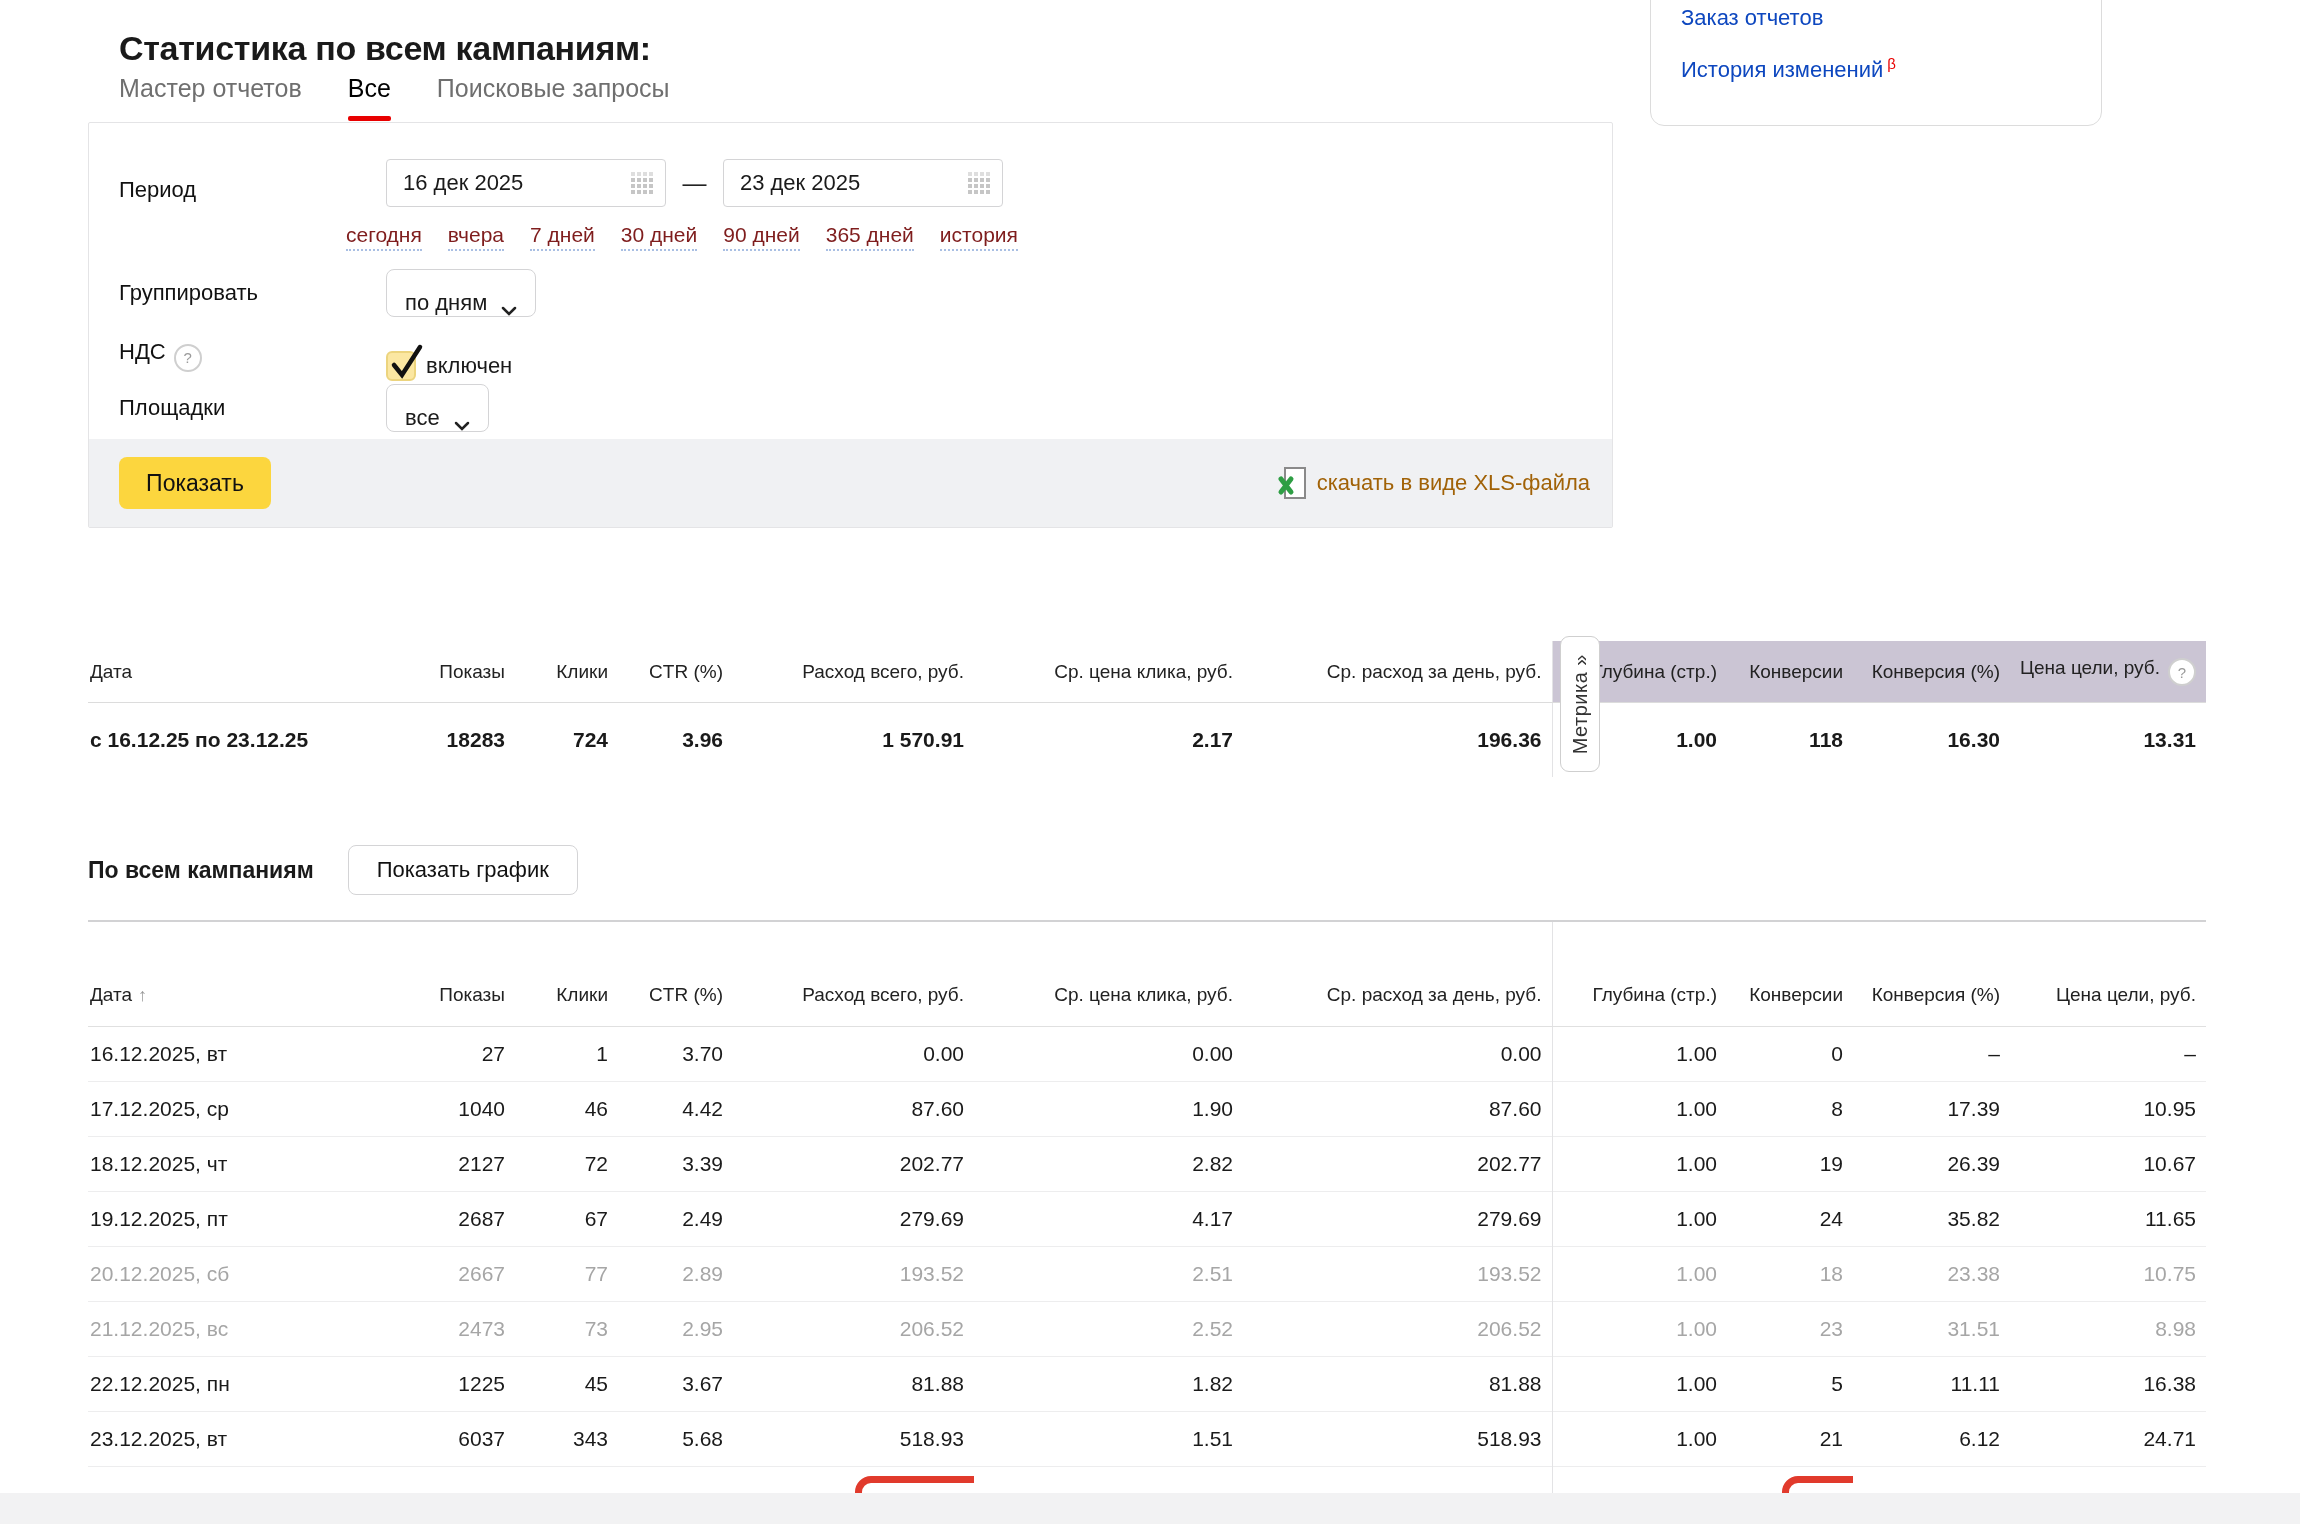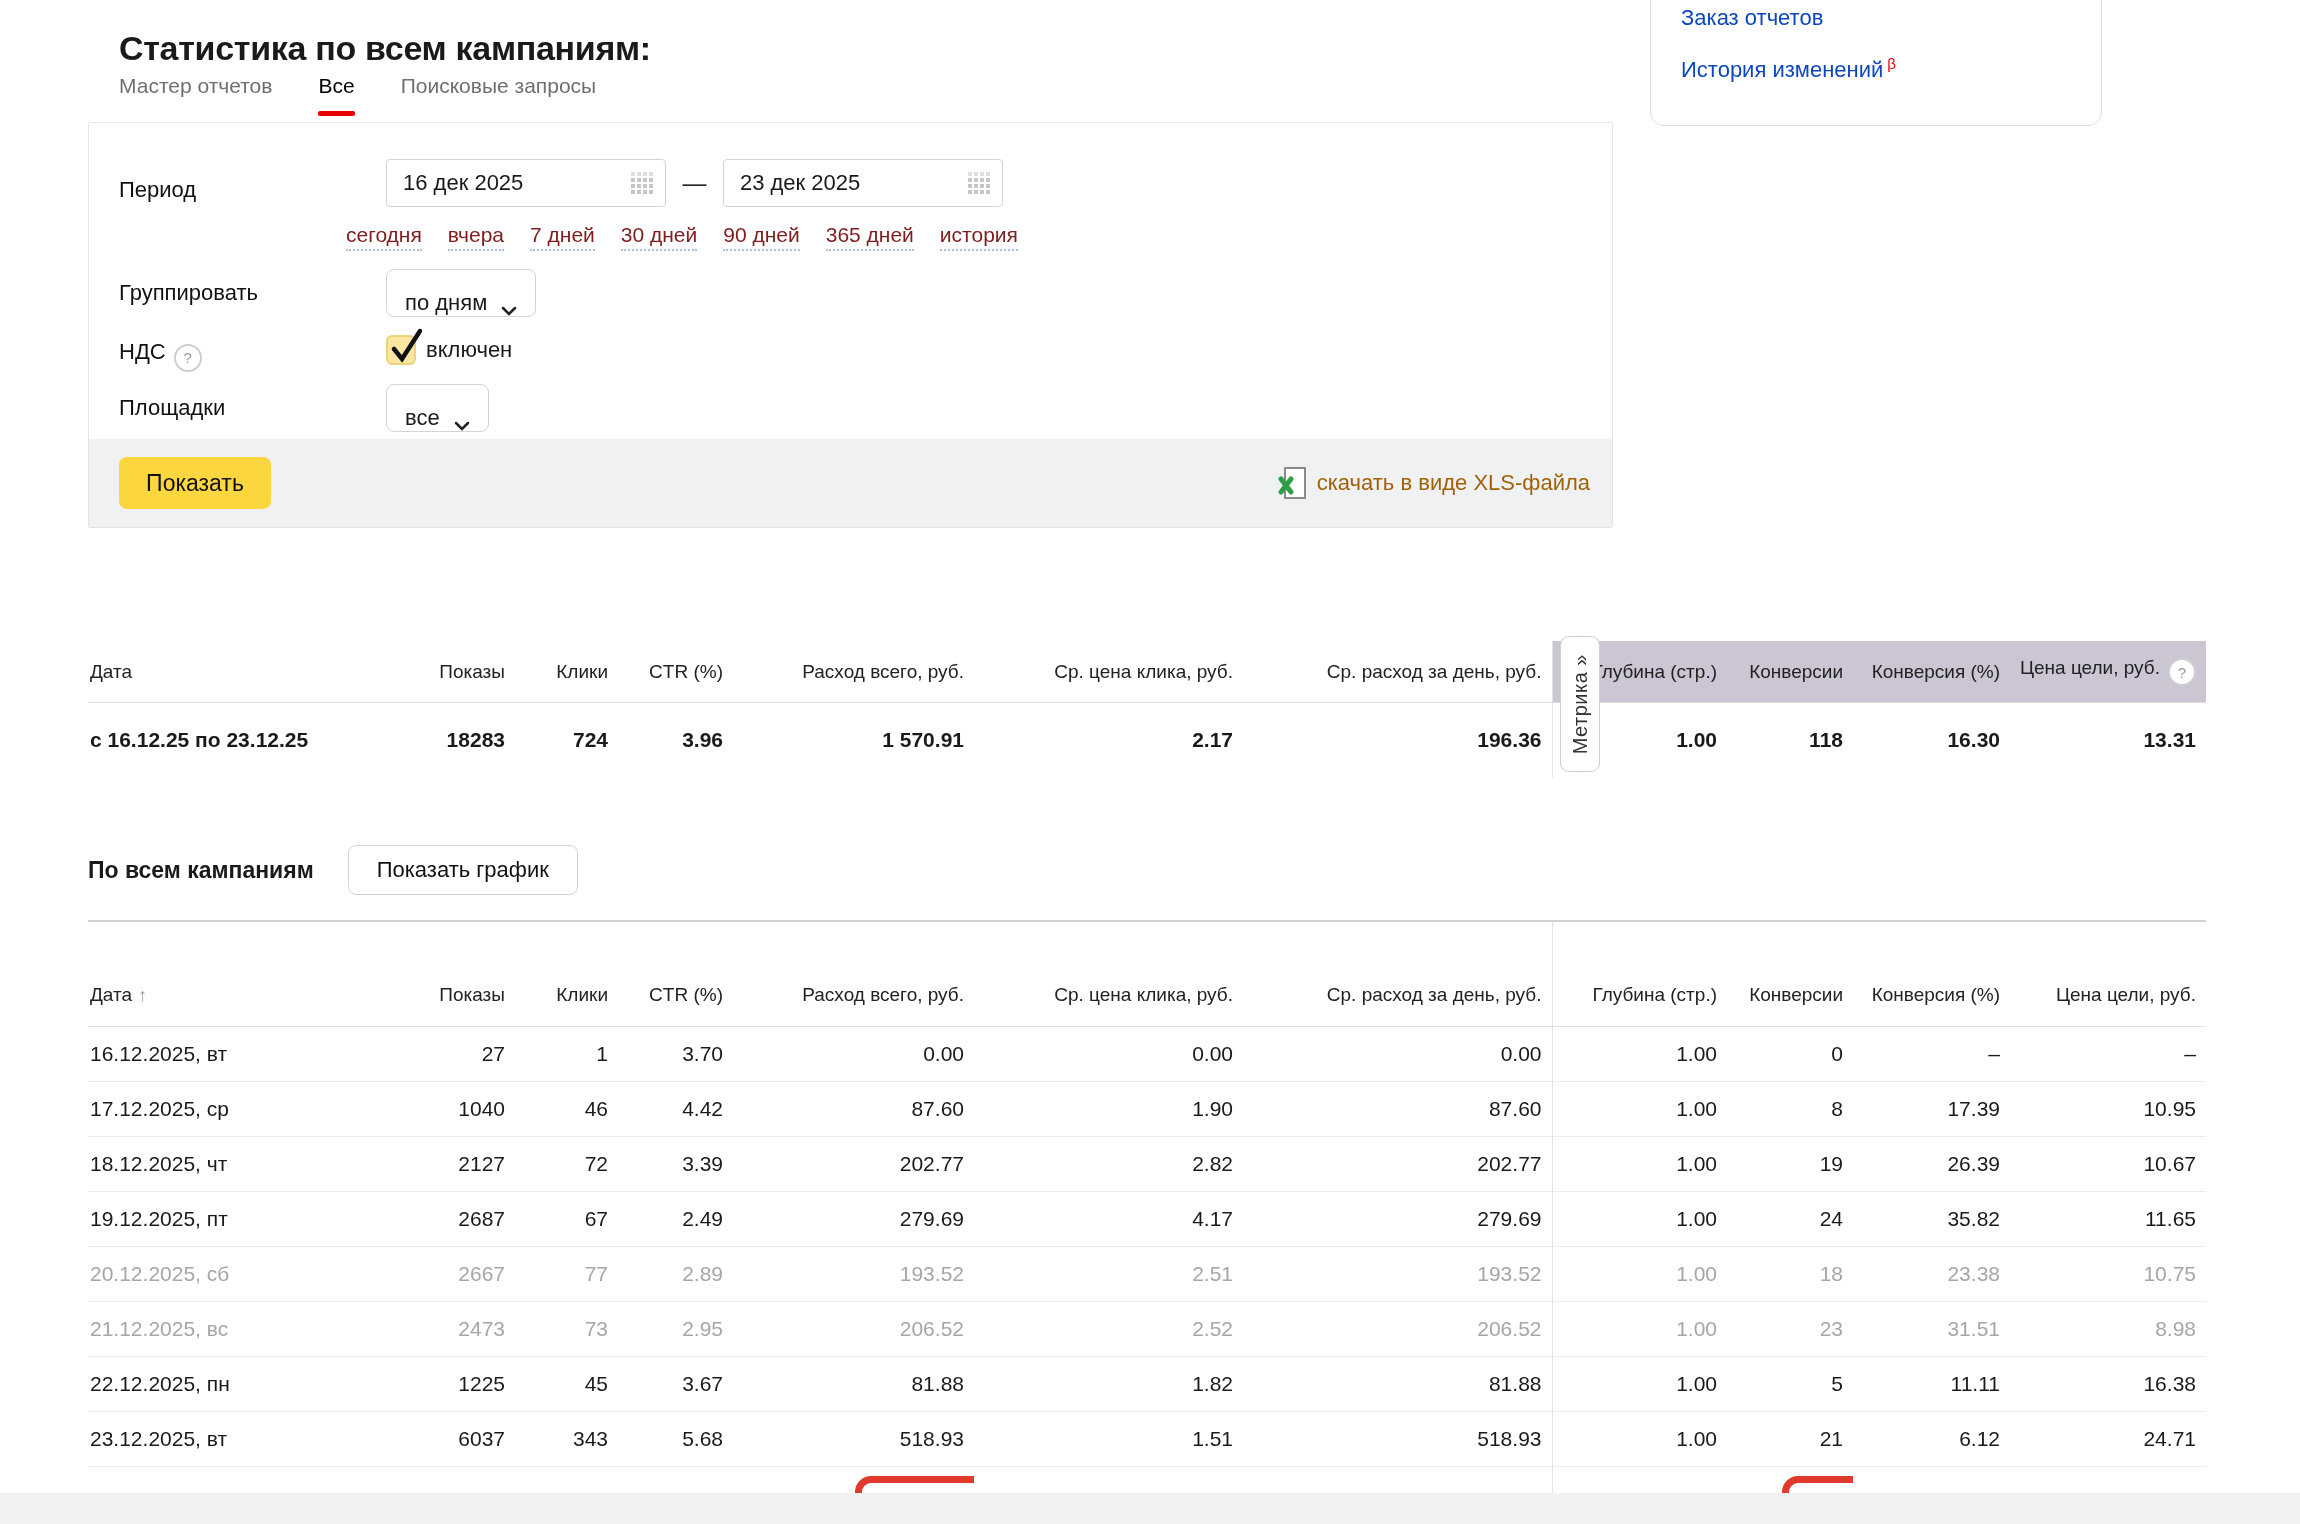--- a/index.html
+++ b/index.html
@@ -1,21 +1,21 @@
 <!DOCTYPE html>
 <html lang="ru"><head>
 <meta charset="utf-8">
 <style>
   html,body{margin:0;padding:0;background:#fff;}
   .page{position:relative;width:2300px;height:1524px;background:#fff;overflow:hidden;
         font-family:"Liberation Sans","DejaVu Sans",sans-serif;color:#1a1a1a;}
 
   
   .title{position:absolute;left:119px;top:6px;font-size:34px;font-weight:700;letter-spacing:-0.3px;}
-  .tabs{position:absolute;left:119px;top:74px;display:flex;gap:46px;font-size:21px;}
+  .tabs{position:absolute;left:119px;top:74px;display:flex;gap:46px;font-size:25px;}
   .tab{position:relative;color:#6f6f6f;cursor:pointer;}
   .tab.active{color:#000;}
   .tab.active::after{content:"";position:absolute;left:0;right:0;bottom:-18px;height:5px;background:#e80000;border-radius:2px;}
 
   
   .filter-panel{position:absolute;left:88px;top:122px;width:1525px;height:406px;
                 border:1px solid #e4e4e6;border-radius:2px;background:#fff;box-sizing:border-box;}
   .f-label{position:absolute;left:30px;font-size:22px;color:#111;}
   .ctrl{position:absolute;left:257px;margin-left:40px;}
   .date-input{display:inline-flex;align-items:center;justify-content:space-between;width:280px;height:48px;
@@ -164,21 +164,21 @@
         <span>по дням</span>
         <svg class="icon" width="16" height="10" viewBox="0 0 16 10">
           <path d="M2 2 L8 8 L14 2" stroke="#222" stroke-width="2.5" fill="none" stroke-linecap="round"></path>
         </svg>
       </span>
     </div>
 
     <div class="f-label" style="top:216px;">
       <span>НДС</span><span class="q-circle">?</span>
     </div>
-    <div class="ctrl" style="top:212px;">
+    <div class="ctrl" style="top:228px;">
       <span class="checkbox">
         <svg width="34" height="36" viewBox="0 0 34 36">
           <path d="M4 22 L12 32 L30 4" stroke="#111" stroke-width="4.5" fill="none" stroke-linecap="round"></path>
         </svg>
       </span><span class="vat-text">включен</span>
     </div>
 
     <div class="f-label" style="top:272px;">Площадки</div>
     <div class="ctrl" style="top:261px;">
       <span class="dropdown">

